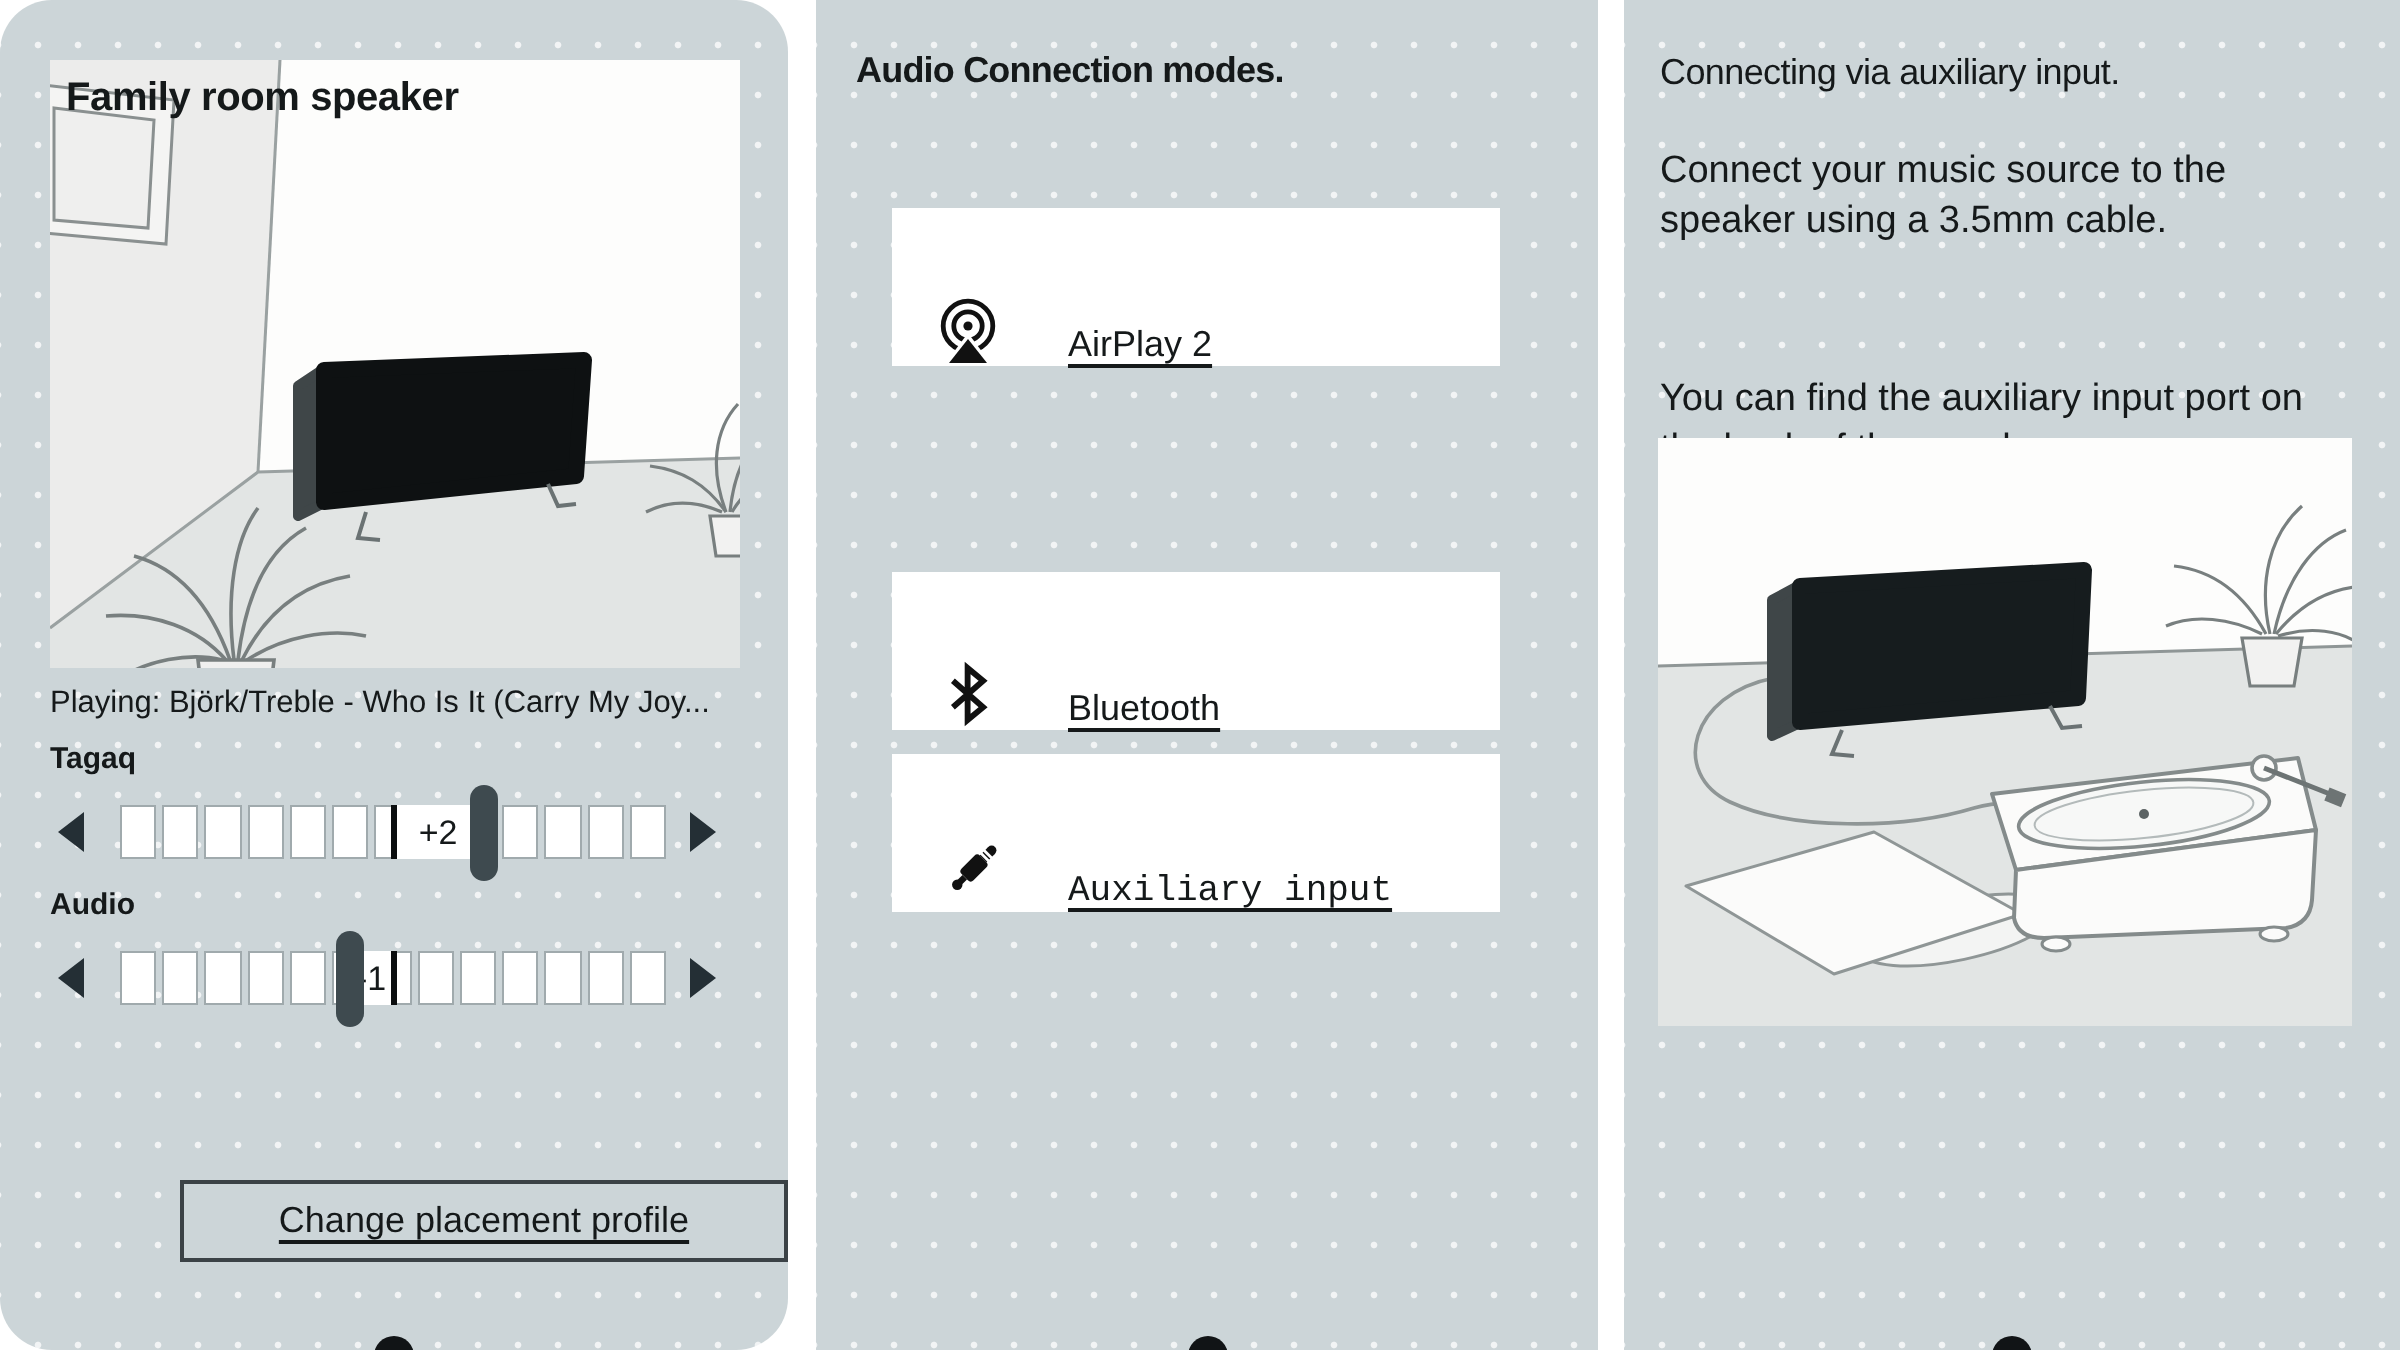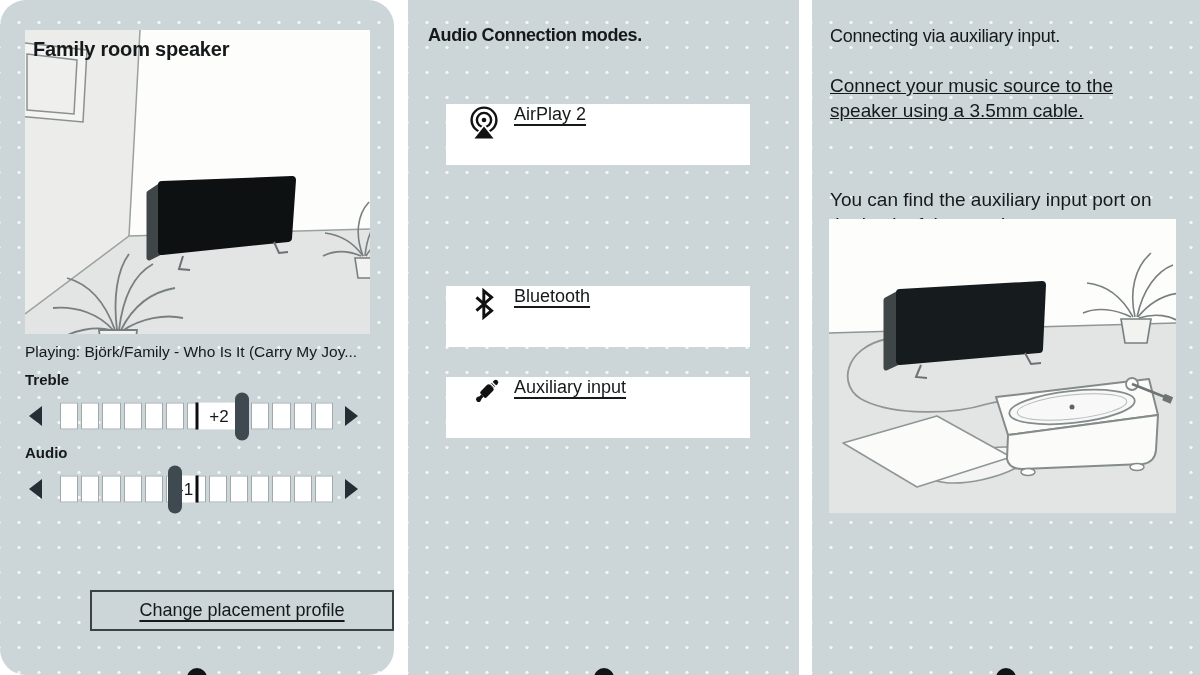--- a/index.html
+++ b/index.html
@@ -45,30 +45,30 @@
     position:absolute;left:46px;top:590px;width:304px;height:41px;
     border:2px solid #3b4246;background:#ccd5d8;box-sizing:border-box;
     display:flex;align-items:center;justify-content:center;
     font-size:18px;cursor:pointer;margin-left:44px;
   }
   .underlined{text-decoration:underline;text-decoration-thickness:1.5px;text-underline-offset:4px;}
 
   
   .modes-title{position:absolute;left:20px;top:25px;font-size:18px;font-weight:bold;letter-spacing:-0.4px;}
   .mode-card{
-    position:absolute;left:38px;width:304px;height:61px;background:#ffffff;
-    display:flex;align-items:flex-start;gap:12px;padding-left:20px;box-sizing:border-box;cursor:pointer;
+    position:absolute;left:38px;width:304px;height:79px;background:#ffffff;
+    display:flex;align-items:flex-end;gap:32px;padding-left:20px;box-sizing:border-box;cursor:pointer;
   }
   .mode-label{font-size:18px;}
   .mode-icon{flex:0 0 36px;height:36px;display:flex;align-items:center;justify-content:center;}
 
   
   .aux-title{position:absolute;left:18px;top:26px;font-size:18px;font-weight:normal;letter-spacing:-0.3px;text-align:right;}
   .aux-para{position:absolute;left:18px;width:348px;font-size:19px;line-height:25px;margin:0;}
-  #aux-para-0{top:73px;text-decoration:underline;}
+  #aux-para-0{top:73px;}
   #aux-para-1{top:147px;margin-top:40px;}
   .aux-illo{position:absolute;left:17px;top:219px;width:347px;height:294px;}
 
   
   .bottom-button{position:absolute;left:50%;bottom:-13px;width:20px;height:20px;margin-left:-10px;background:#111416;border-radius:50%;cursor:pointer;}
 </style>
 </head>
 <body>
 
 <div class="panel" id="panel-speaker">
@@ -105,23 +105,23 @@
         <path d="M96,300 C108,276 126,262 150,258"></path>
         <path d="M88,300 C74,284 52,276 28,278"></path>
         <path d="M97,301 C116,288 140,284 158,288"></path>
         <path d="M86,300 C70,296 48,300 34,310"></path>
         <path d="M74,300 h38 l-4,34 h-30 Z" fill="#f0f0ef"></path>
       </g>
     </svg>
   </div>
 
   <div class="speaker-title">Family room speaker</div>
-  <div class="playing">Playing: Björk/Family - Who Is It (Carry My Joy...</div>
-
-  <div class="slider-label" id="treble-label">Treble</div>
+  <div class="playing">Playing: Björk/Treble - Who Is It (Carry My Joy...</div>
+
+  <div class="slider-label" id="treble-label">Tagaq</div>
   <div class="slider-row" id="treble-slider">
     <div class="arrow arrow-left"></div>
     <div class="track">
       <div class="cells">
           <div class="cell"></div>
           <div class="cell"></div>
           <div class="cell"></div>
           <div class="cell"></div>
           <div class="cell"></div>
           <div class="cell"></div>
@@ -196,21 +196,21 @@
 
   <div class="mode-card" style="top:286px;">
     <span class="mode-icon">
       <svg width="34" height="36" viewBox="0 0 36 36">
         <path d="M10,11 L26,25 L17.8,31.8 L17.8,4.2 L26,11 L10,25" fill="none" stroke="#111" stroke-width="3.1"></path>
       </svg>
     </span>
     <span class="mode-label underlined">Bluetooth</span>
   </div>
 
-  <div class="mode-card" style="top:377px;">
+  <div class="mode-card" style="top:377px;font-family:Liberation Mono, monospace;">
     <span class="mode-icon">
       <svg width="36" height="36" viewBox="0 0 36 36">
         <g transform="translate(19,16) rotate(45)" fill="#111">
           <circle cx="0" cy="-15.3" r="2.4"></circle>
           <rect x="-2.4" y="-15.3" width="4.8" height="6"></rect>
           <rect x="-4.2" y="-9.3" width="8.4" height="13" rx="2"></rect>
           <rect x="-1.6" y="3.7" width="3.2" height="3.4"></rect>
           <circle cx="0" cy="9" r="2.6"></circle>
         </g>
         <g transform="translate(19,16) rotate(45)" fill="#ffffff">

